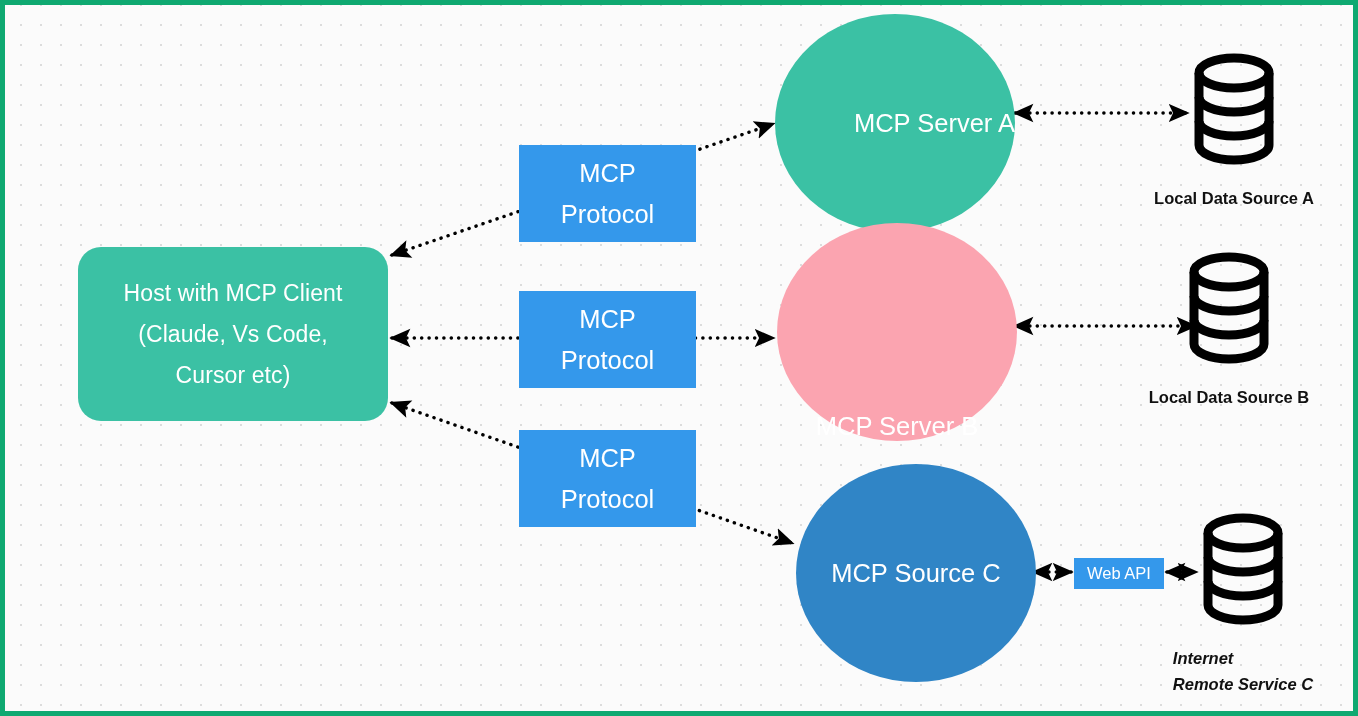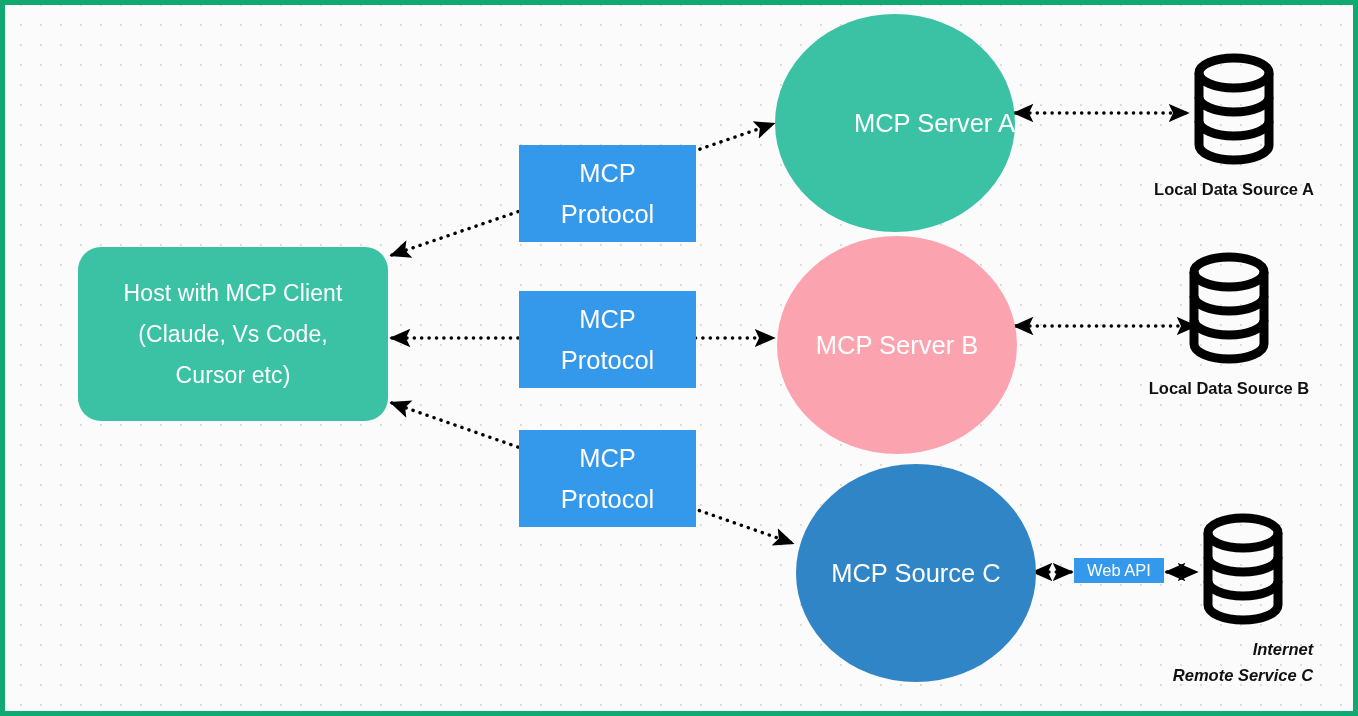--- a/index.html
+++ b/index.html
@@ -76,60 +76,61 @@
     font-size: 25.5px;
     line-height: 30px;
   }
   .server-a {
     left: 770px; top: 9px;
     width: 240px; height: 218px;
     background: #3bc1a4;
     justify-content: flex-end;
   }
   .server-b {
-    left: 772px; top: 231px;
+    left: 772px; top: 218px;
     width: 240px; height: 218px;
     background: #fba4b0;
+    align-items: flex-end;
   }
   .server-c {
     left: 791px; top: 459px;
     width: 240px; height: 218px;
     background: #3085c6;
   }
 
   .webapi-box {
     left: 1069px;
     top: 553px;
     width: 90px;
-    height: 25px;
+    height: 31px;
     background: #3498eb;
     color: #ffffff;
     font-size: 16.5px;
   }
 
   
   .datasource {
     position: absolute;
     z-index: 2;
     display: flex;
     flex-direction: column;
     align-items: center;
   }
   .ds-a { left: 1135px; top: 48px;  width: 188px; }
   .ds-b { left: 1130px; top: 247px; width: 188px; }
   .ds-c { left: 1130px; top: 508px; width: 216px; font-style: italic; }
 
   .db-icon { display: block; }
 
   .ds-label {
-    margin-top: 11px;
+    margin-top: 20px;
     font-size: 16.5px;
     font-weight: bold;
     color: #111111;
-    text-align: right;
+    text-align: left;
     line-height: 26px;
     white-space: nowrap;
   }
 </style>
 </head>
 <body>
 
 <div id="canvas">
 
   <svg id="wires" viewBox="0 0 1348 706" xmlns="http://www.w3.org/2000/svg">

